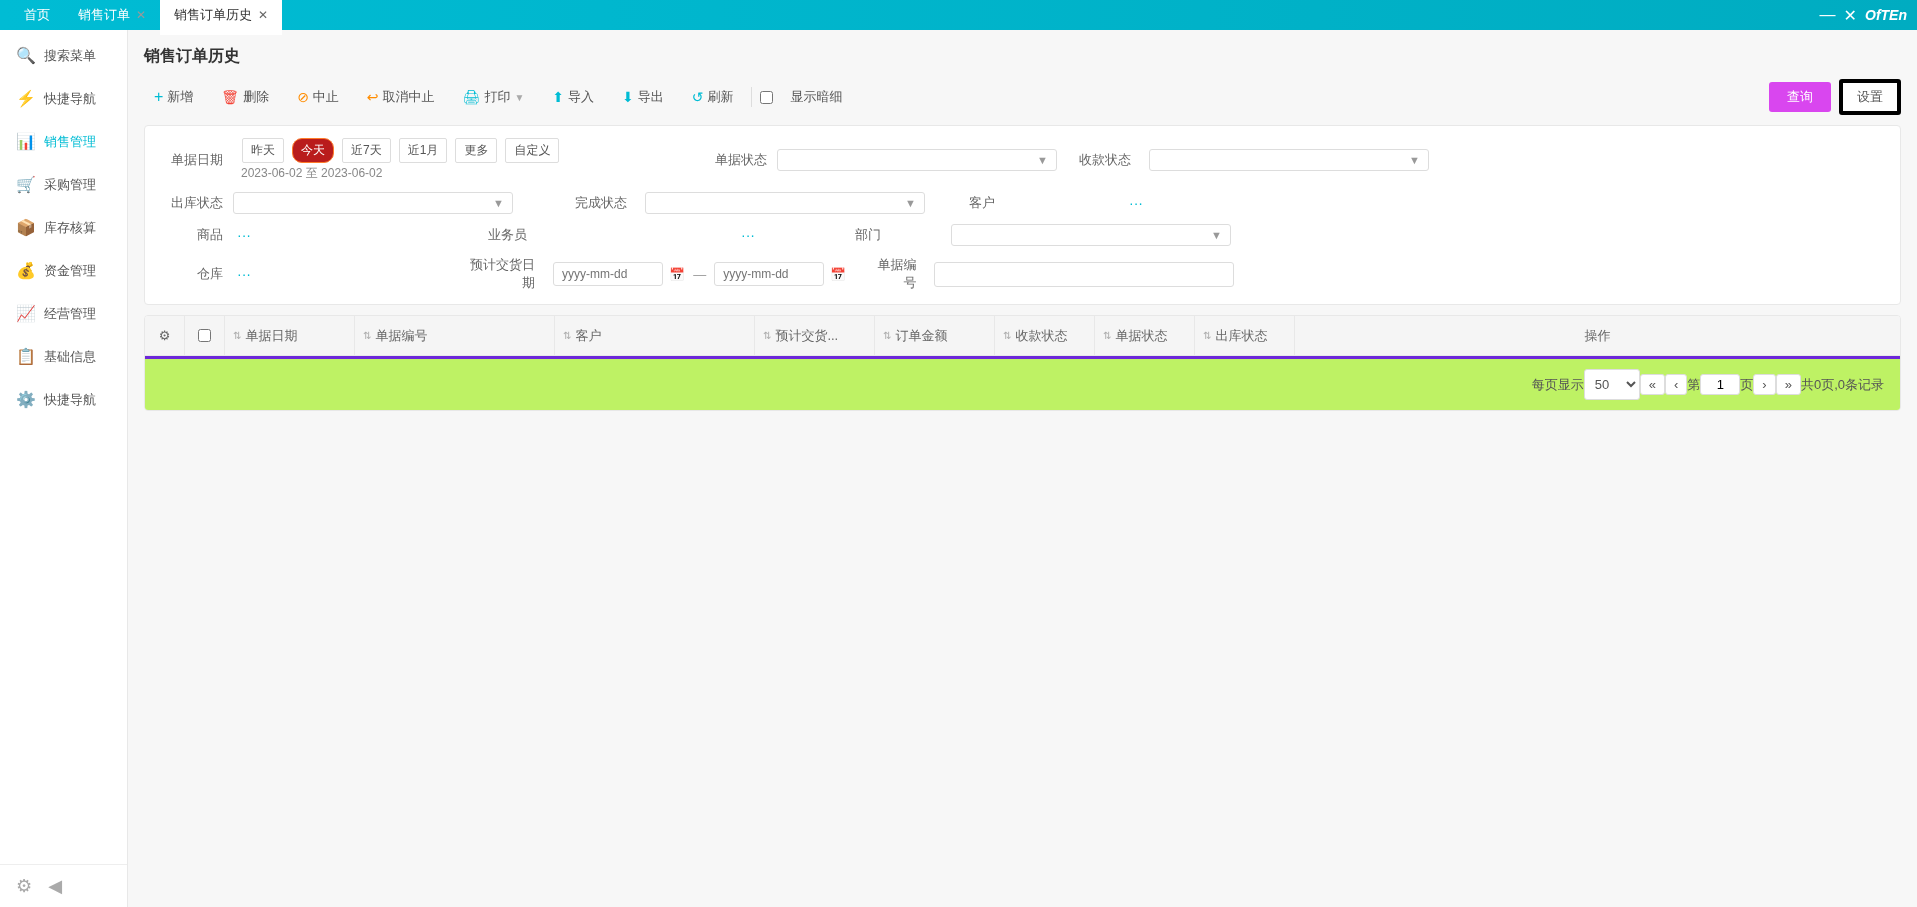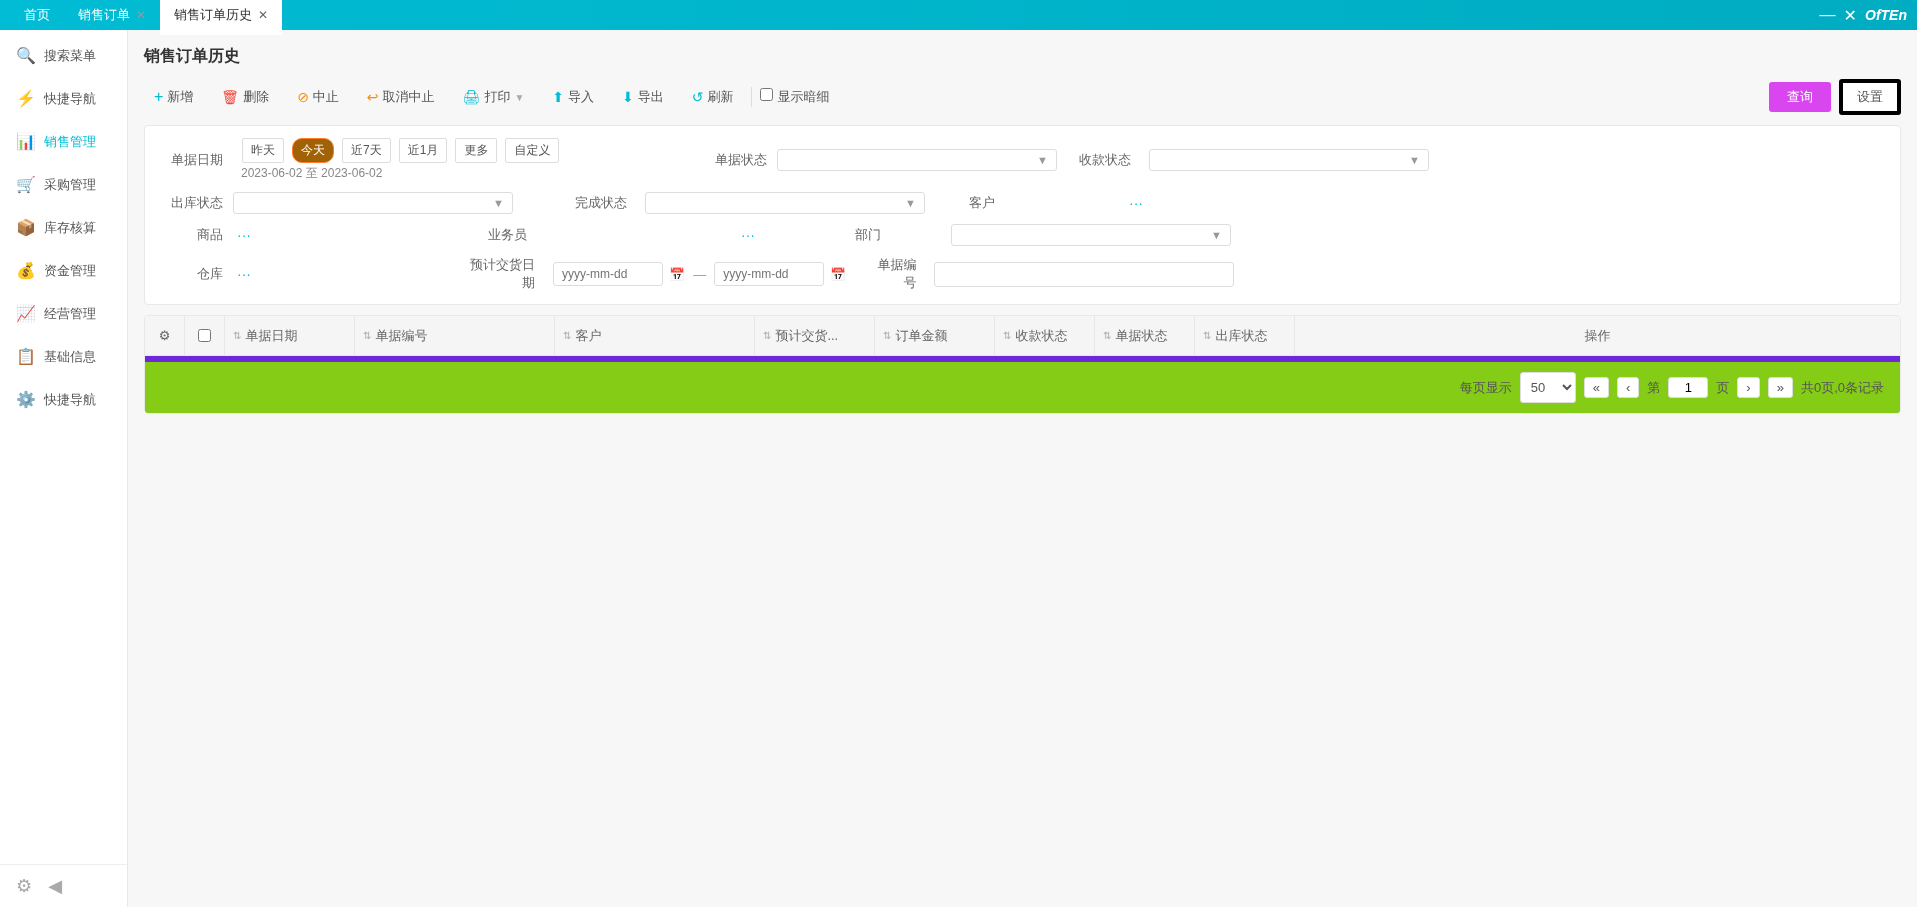--- a/index.html
+++ b/index.html
@@ -118,21 +118,21 @@
       padding: 4px 10px;
       border: none;
       background: none;
       cursor: pointer;
       color: #555;
       font-size: 13px;
       border-radius: 3px;
     }
     .toolbar-btn .btn-icon { color: #00bcd4; font-size: 14px; }
     .toolbar-divider { width: 1px; height: 20px; background: #ddd; }
-    .show-cols { display: flex; align-items: flex-start; gap: 4px; font-size: 13px; color: #555; }
+    .show-cols { display: flex; align-items: center; gap: 17px; font-size: 13px; color: #555; }
     .show-cols input { cursor: pointer; }
     .btn-query {
       background: #d946ef;
       color: #fff;
       border: none;
       padding: 6px 18px;
       border-radius: 3px;
       cursor: pointer;
       font-size: 13px;
       margin-left: auto;
@@ -185,21 +185,21 @@
       padding: 3px 8px;
       border: 1px solid #ddd;
       background: #fff;
       cursor: pointer;
       font-size: 12px;
       color: #555;
       border-radius: 2px;
       margin-right: 4px;
     }
     .date-btn.active {
-      background: #a16207;
+      background: #b91c1c;
       color: #fff;
       border-color: #ff7b29;
       border-radius: 10px;
     }
     .date-range-text {
       font-size: 12px;
       color: #888;
       margin-left: 8px;
     }
     .select-control {
@@ -311,23 +311,23 @@
       margin-bottom: 16px;
     }
     .empty-text { color: #aaa; font-size: 14px; }
 
     
     .pagination-bar {
       display: flex;
       align-items: center;
       justify-content: flex-end;
       padding: 10px 16px;
-      gap: 8px;
-      background: #84cc16;
-      border-top: 6px solid #6d28d9;
+      gap: 0;
+      background: #bef264;
+      border-top: 3px solid #6d28d9;
       font-size: 13px;
       color: #555;
     }
     .page-size-select {
       border: 1px solid #ddd;
       border-radius: 3px;
       padding: 6px 6px;
       font-size: 13px;
       color: #555;
       background: #fff;

